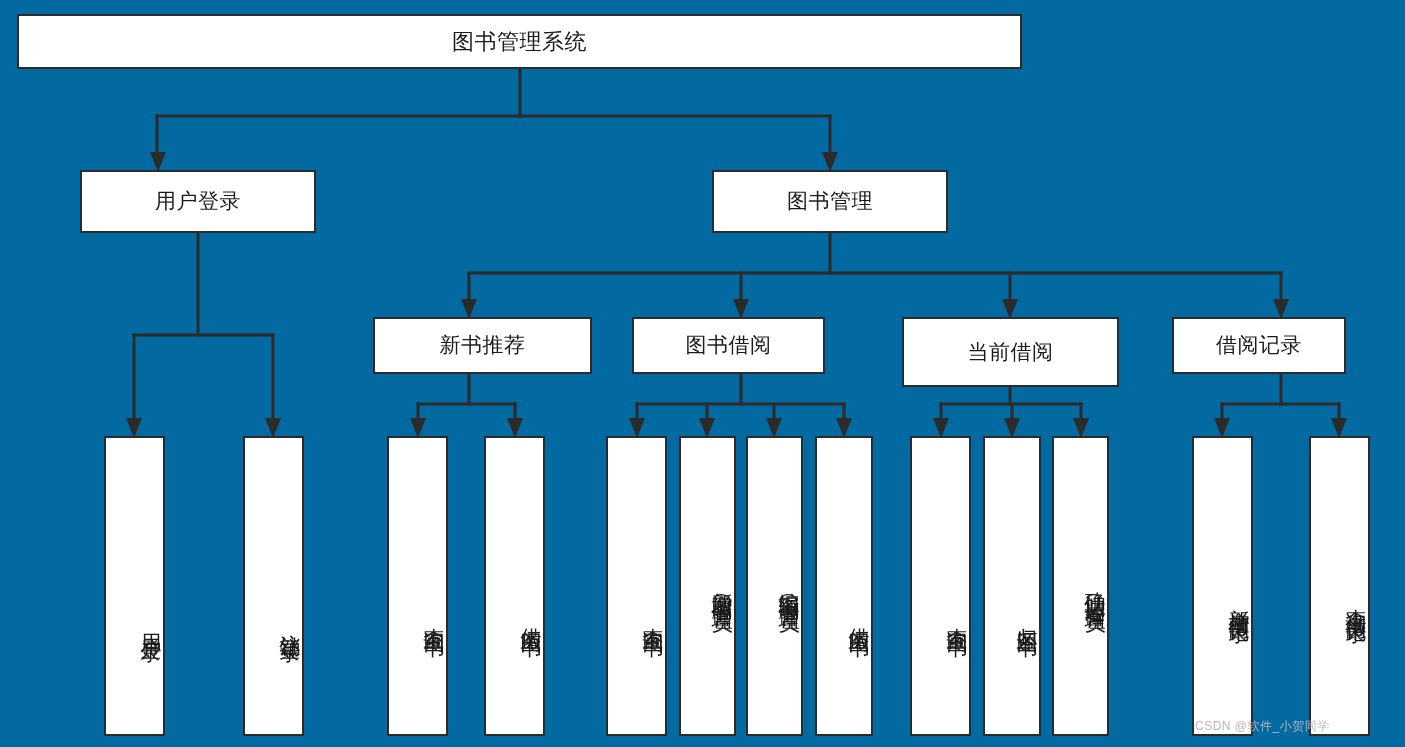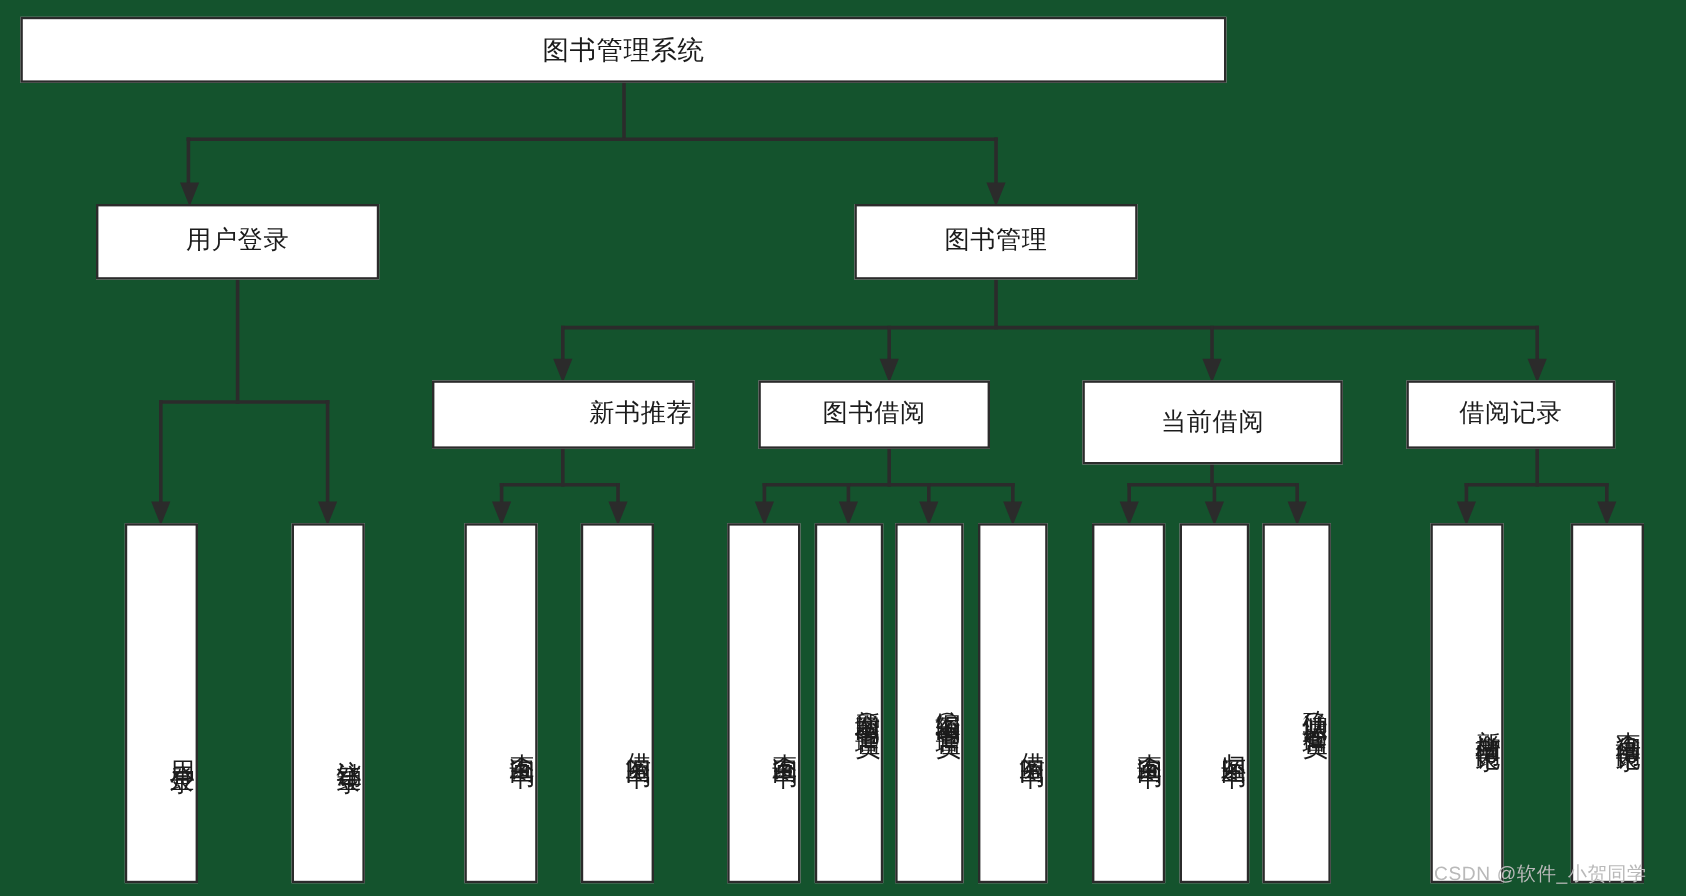--- a/index.html
+++ b/index.html
@@ -7,21 +7,21 @@
     padding: 0;
     background: #ffffff;
   }
   body {
     font-family: "Liberation Sans", "DejaVu Sans", sans-serif;
   }
   #canvas {
     position: relative;
     width: 1405px;
     height: 747px;
-    background: #14532d;
+    background: #0369a1;
     overflow: hidden;
   }
   #diagram-svg {
     position: absolute;
     left: 0;
     top: 0;
     width: 1405px;
     height: 747px;
   }
   .node {
@@ -48,21 +48,21 @@
     text-orientation: upright;
     align-items: flex-start;
     justify-content: center;
     padding-top: 10px;
     letter-spacing: 3px;
     white-space: nowrap;
   }
   .node-v.tall-pad { padding-top: 4px; }
   .watermark {
     position: absolute;
-    font-size: 16px;
+    font-size: 12px;
     color: #b9b9b9;
     white-space: nowrap;
     letter-spacing: 0.5px;
   }
 </style>
 </head>
 <body>
 
 <div id="canvas">
 
@@ -149,21 +149,21 @@
     <span>图书管理系统</span>
   </div>
 
   <div class="node node-h" style="left:80px;top:170px;width:236px;height:63px;">
     <span>用户登录</span>
   </div>
   <div class="node node-h" style="left:712px;top:170px;width:236px;height:63px;">
     <span>图书管理</span>
   </div>
 
-  <div class="node node-h" style="left:360px;top:317px;width:219px;height:57px;justify-content:flex-end;">
+  <div class="node node-h" style="left:373px;top:317px;width:219px;height:57px;">
     <span>新书推荐</span>
   </div>
   <div class="node node-h" style="left:632px;top:317px;width:193px;height:57px;">
     <span>图书借阅</span>
   </div>
   <div class="node node-h" style="left:902px;top:317px;width:217px;height:70px;">
     <span>当前借阅</span>
   </div>
   <div class="node node-h" style="left:1172px;top:317px;width:174px;height:57px;">
     <span>借阅记录</span>

